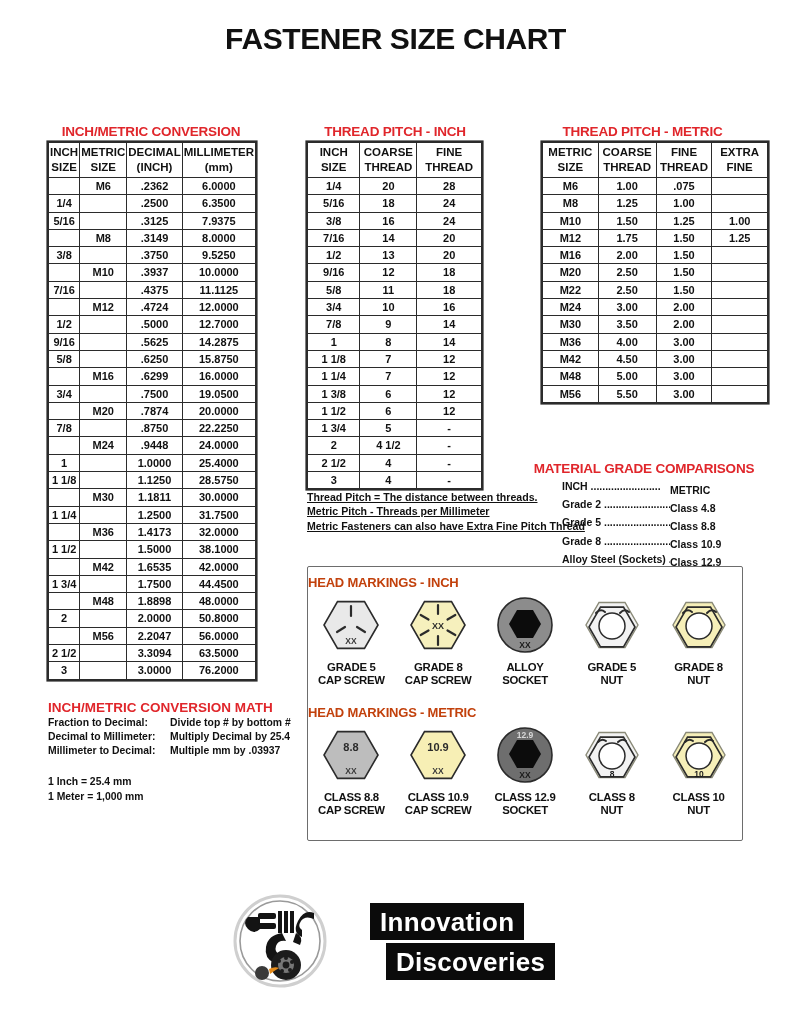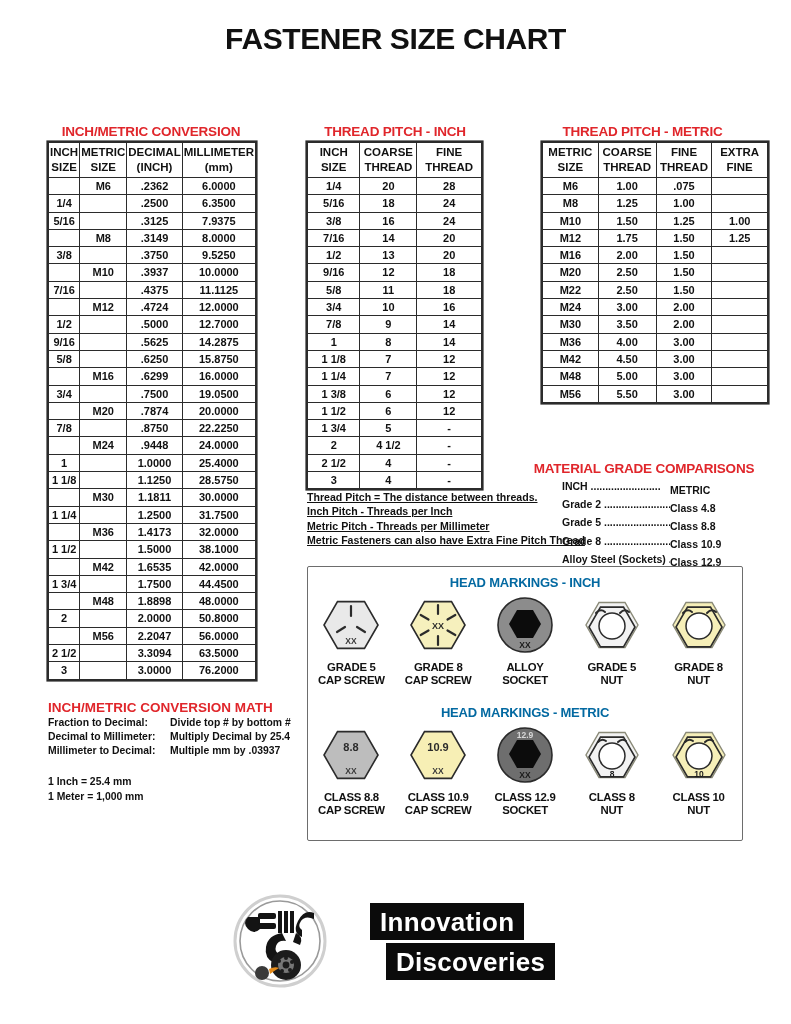--- a/index.html
+++ b/index.html
@@ -96,22 +96,22 @@
 
   
   #head-markings-panel{
     position:absolute;
     left:307px;top:566px;width:434px;height:273px;
     border:1.4px solid #6d6d6d;
     background:#fff;
     border-radius:2px;
   }
   .hm-title{
-    position:absolute;width:100%;text-align:center;
-    color:#0369a1;font-weight:bold;font-size:13px;letter-spacing:-0.2px;
+    position:absolute;width:100%;
+    color:#c2410c;font-weight:bold;font-size:13px;letter-spacing:-0.2px;
   }
   .hm-row{position:absolute;left:0;width:100%;display:flex;justify-content:space-around;align-items:flex-start;}
   .hm-item{width:82px;text-align:center;}
   .hm-svg{display:block;margin:0 auto;}
   .hm-label{
     margin-top:3px;font-size:11.4px;font-weight:bold;line-height:13px;color:#111;letter-spacing:-0.3px;
   }
   .hm-label .l2{display:block;}
 
   
@@ -438,21 +438,20 @@
         </tr>
         <tr>
           <td class="red">3</td>
           <td class="blk">4</td>
           <td class="blk">-</td>
         </tr>
       </tbody>
   </table>
   <div class="notes" id="tp-inch-notes" style="left:307px;top:490px;text-decoration:underline;">
       <div class="row">Thread Pitch = The distance between threads.</div>
-      <div class="row">Inch Pitch - Threads per Inch</div>
       <div class="row">Metric Pitch - Threads per Millimeter</div>
       <div class="row">Metric Fasteners can also have Extra Fine Pitch Thread</div>
     </div>
 
   <div class="sec-head" style="left:520px;top:124px;width:245px;">THREAD PITCH - METRIC</div>
   <table class="ftable" id="tbl-tp-metric" style="left:542px;top:142px;width:226px;">
     <colgroup>
         <col style="width:56px">
         <col style="width:58px">
         <col style="width:56px">

